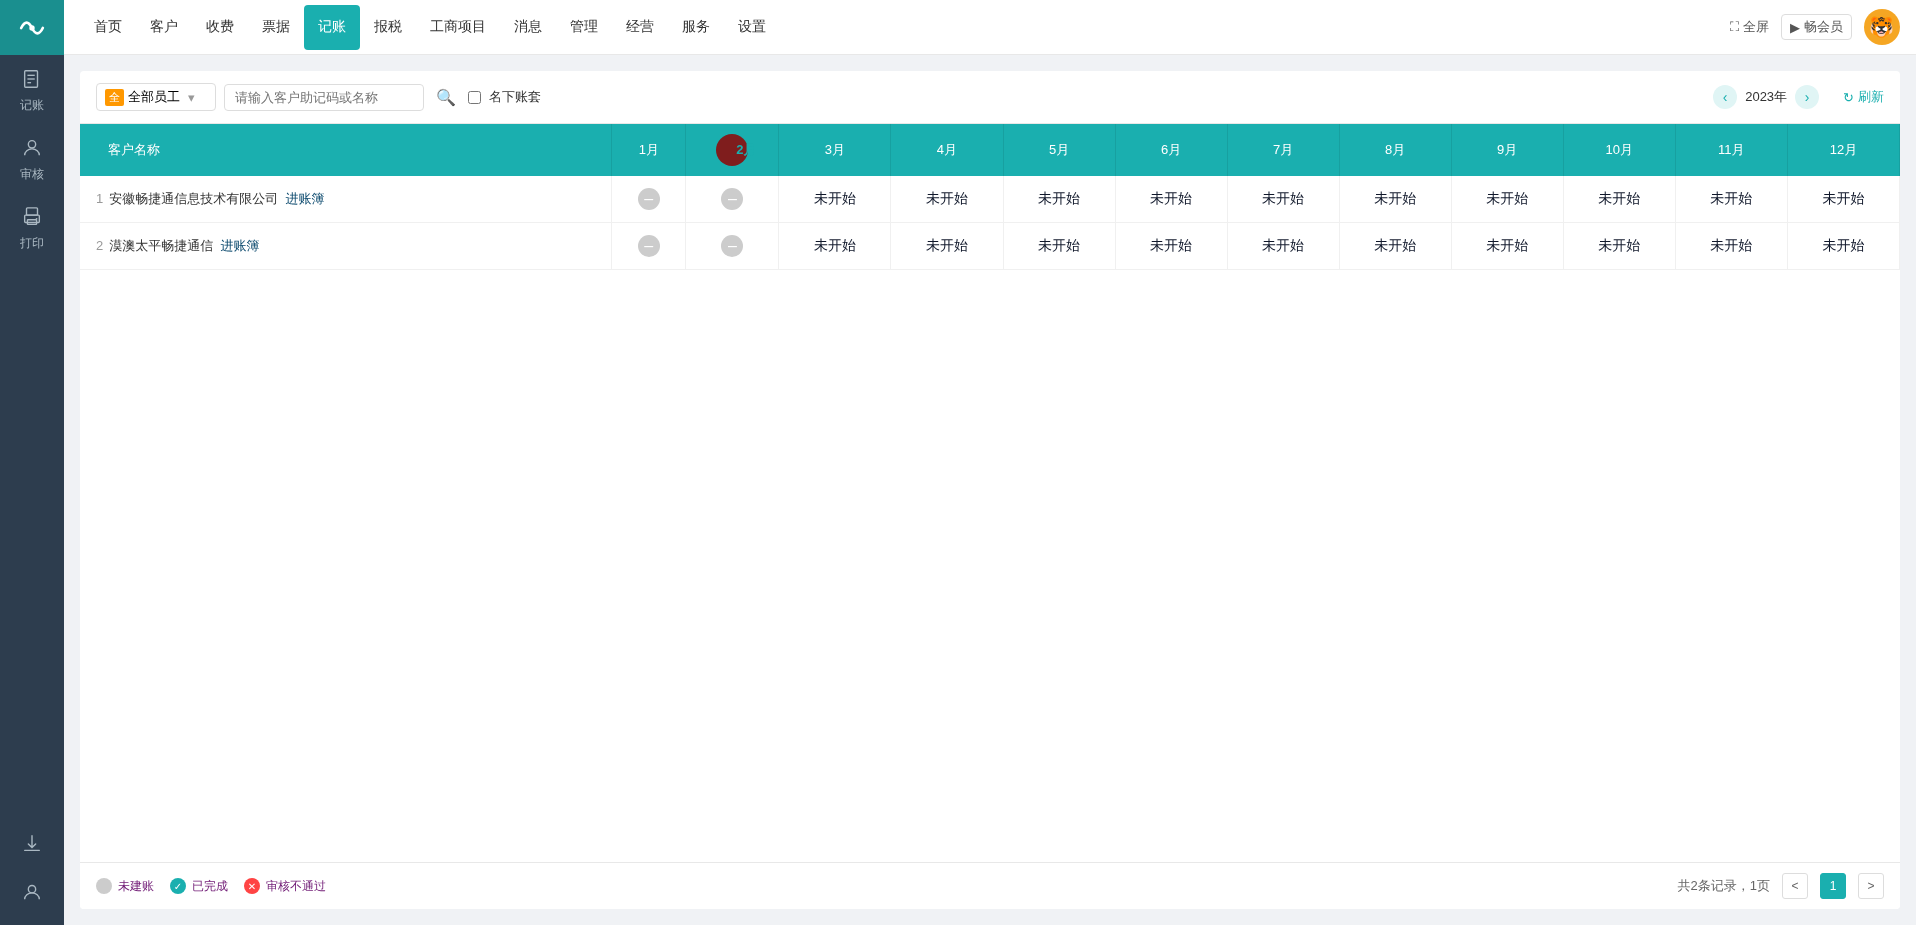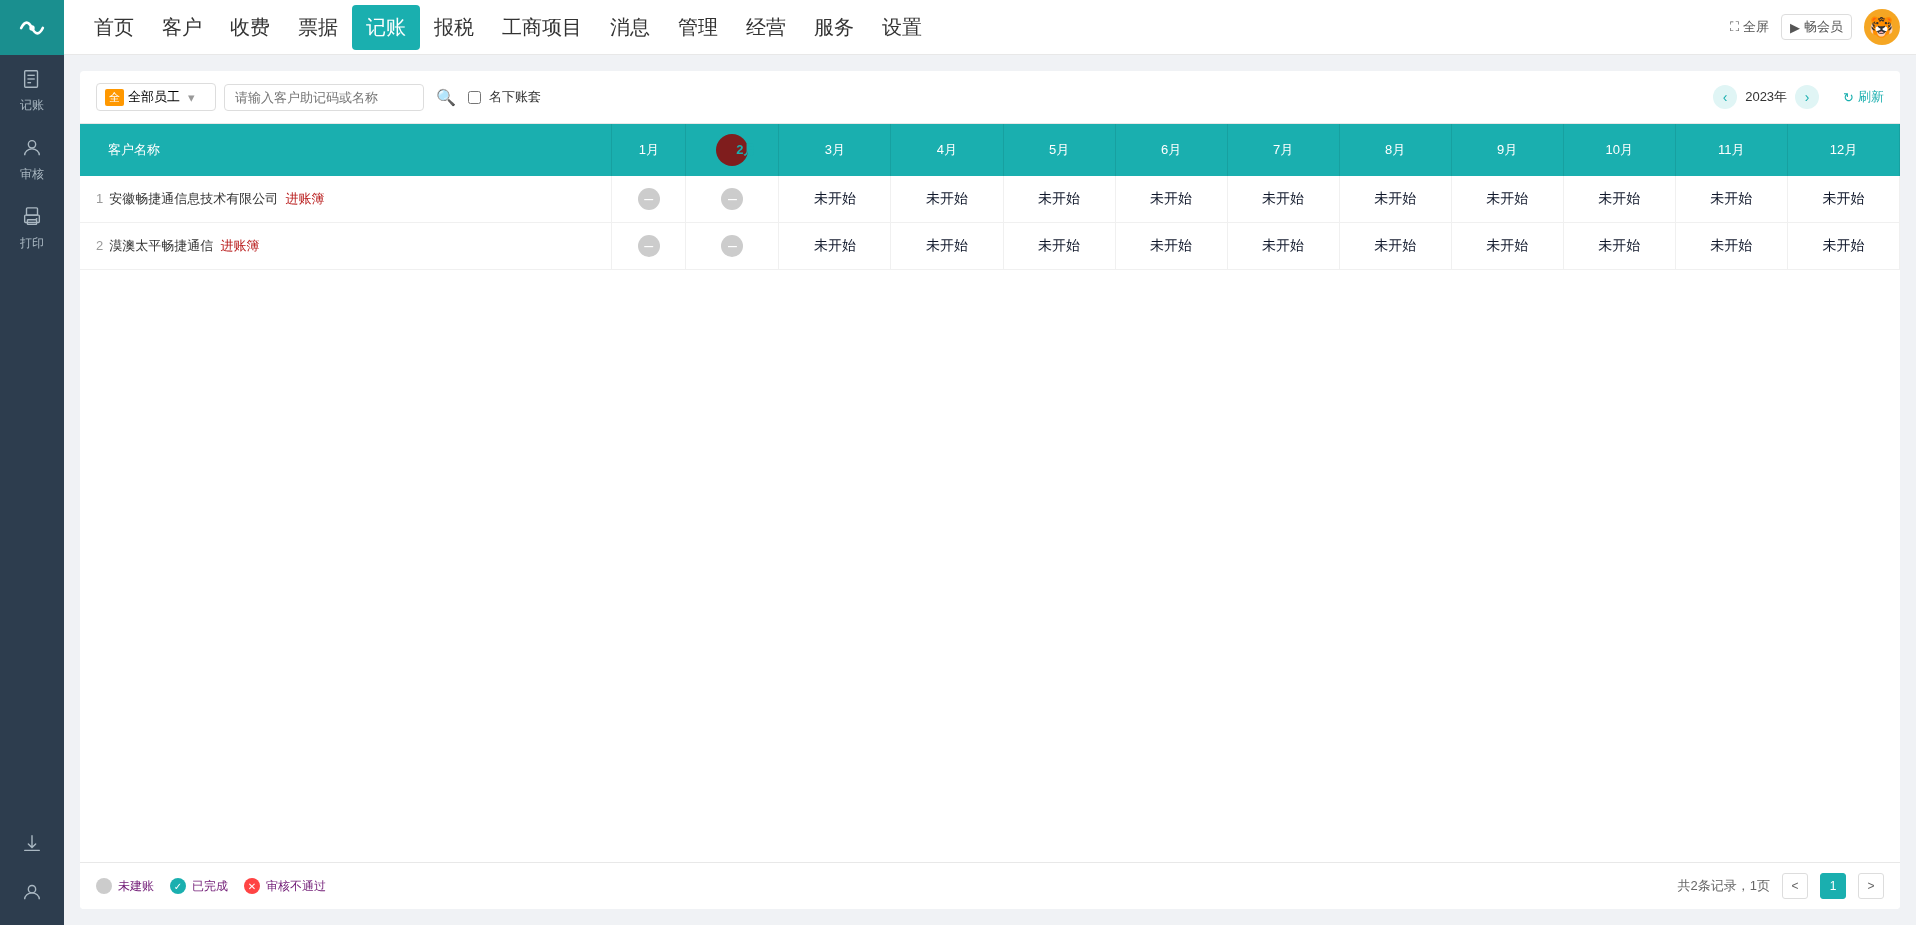--- a/index.html
+++ b/index.html
@@ -67,21 +67,21 @@
       flex-shrink: 0;
       box-shadow: 0 1px 4px rgba(0,0,0,0.08);
     }
     .nav-item {
       padding: 0 14px;
       height: 45px;
       display: flex;
       align-items: center;
       cursor: pointer;
       color: #333;
-      font-size: 20px;
+      font-size: 14px;
       white-space: nowrap;
     }
     .nav-item.active {
       background: #1aafaf;
       color: #fff;
       border-radius: 4px;
     }
     .nav-right {
       margin-left: auto;
       display: flex;
@@ -209,21 +209,21 @@
       font-size: 13px;
       color: #666;
       border-right: 1px solid #f0f0f0;
     }
     tbody tr td.col-name {
       text-align: left;
       padding-left: 16px;
       color: #333;
     }
     .enter-link {
-      color: #b91c1c; cursor: pointer; text-decoration: none;
+      color: #0c4a6e; cursor: pointer; text-decoration: none;
       font-size: 13px;
     }
     .status-dash {
       display: inline-flex; align-items: center; justify-content: center;
       width: 22px; height: 22px; border-radius: 50%;
       background: #ccc; color: #fff; font-size: 16px; line-height: 1;
     }
     .not-started { color: #0f172a; font-size: 14px; }
 
     

